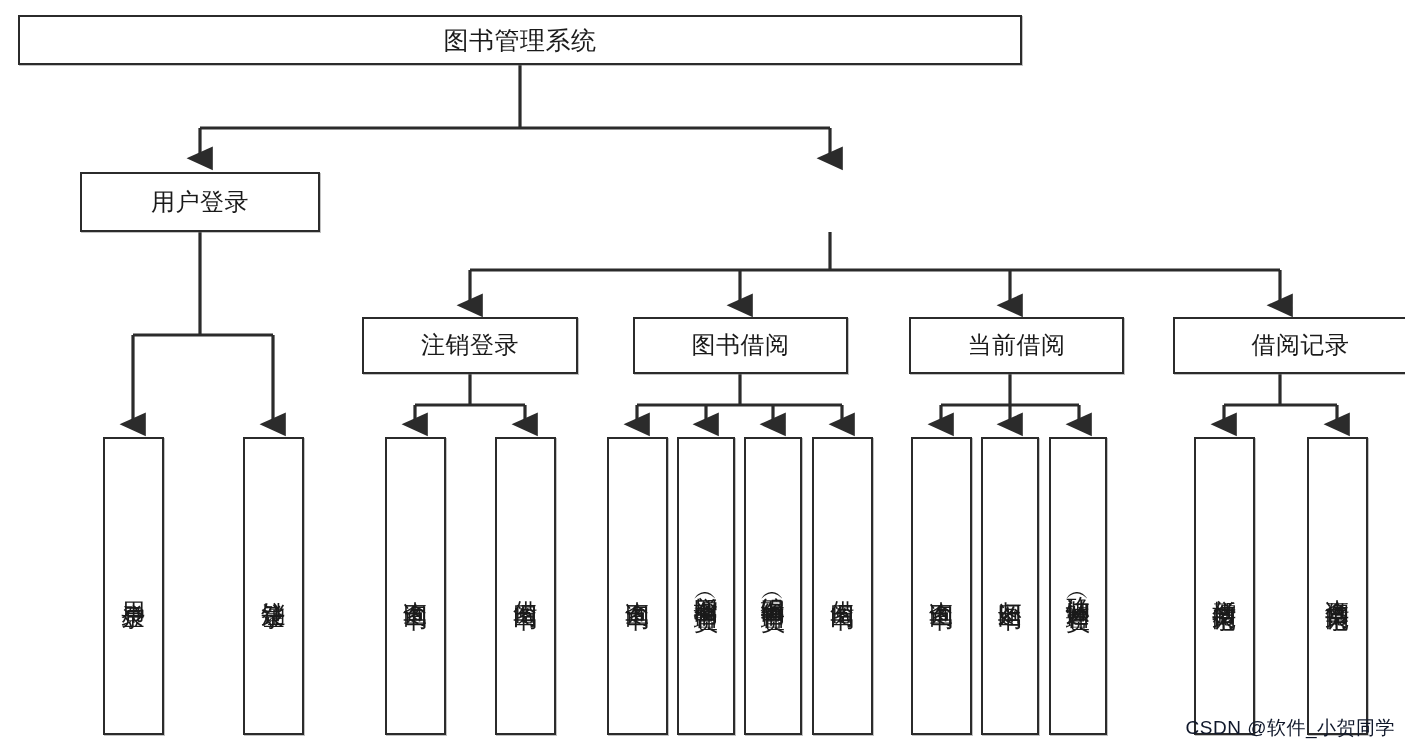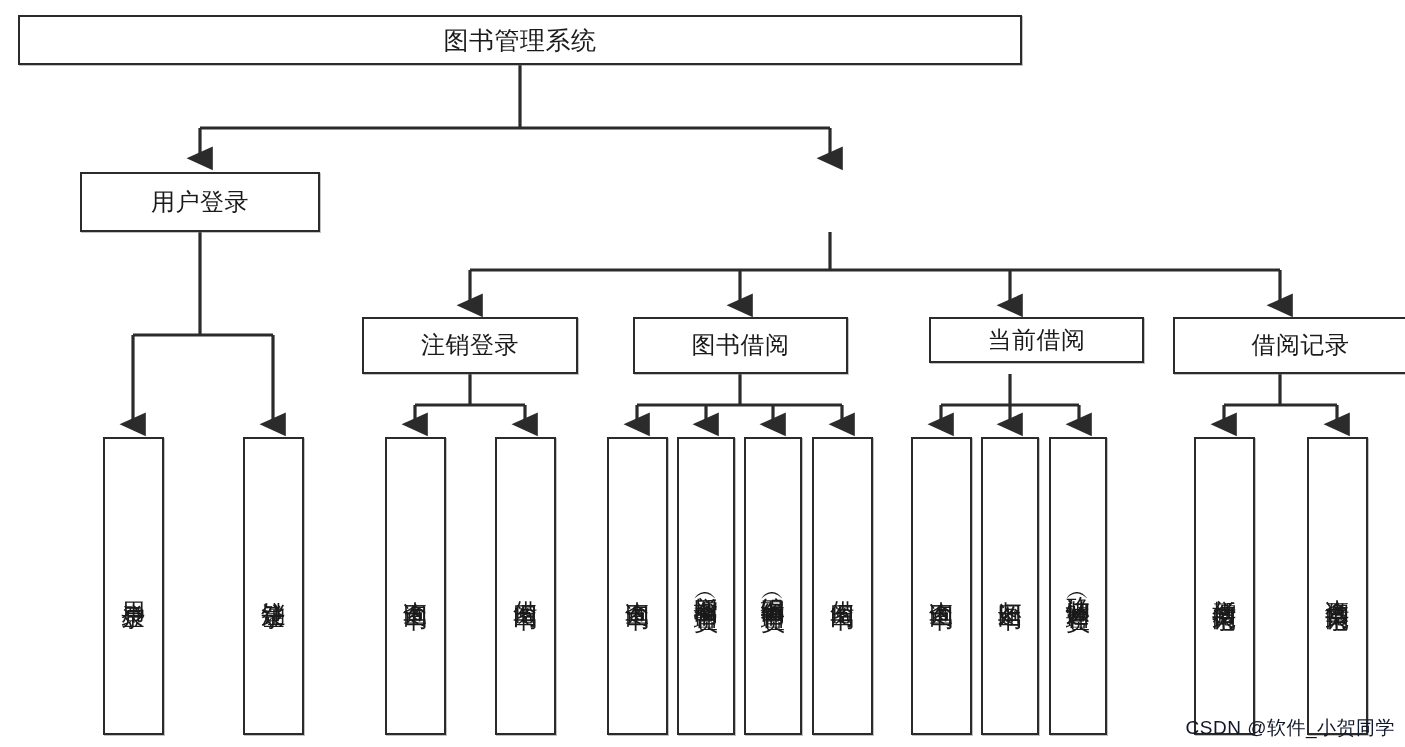--- a/index.html
+++ b/index.html
@@ -136,21 +136,21 @@
 
 
   <div class="node h" style="left:362px; top:317px; width:216px; height:57px;">
     <span>注销登录</span>
   </div>
 
   <div class="node h" style="left:633px; top:317px; width:215px; height:57px;">
     <span>图书借阅</span>
   </div>
 
-  <div class="node h" style="left:929px; top:317px; width:215px; height:46px;">
+  <div class="node h" style="left:909px; top:317px; width:215px; height:57px;">
     <span>当前借阅</span>
   </div>
 
   <div class="node h" style="left:1173px; top:317px; width:255px; height:57px;">
     <span>借阅记录</span>
   </div>
 
   <div class="node v" style="left:103px; top:437px; width:61px; height:298px;">
     <span class="vtext">用户登录</span>
   </div>

